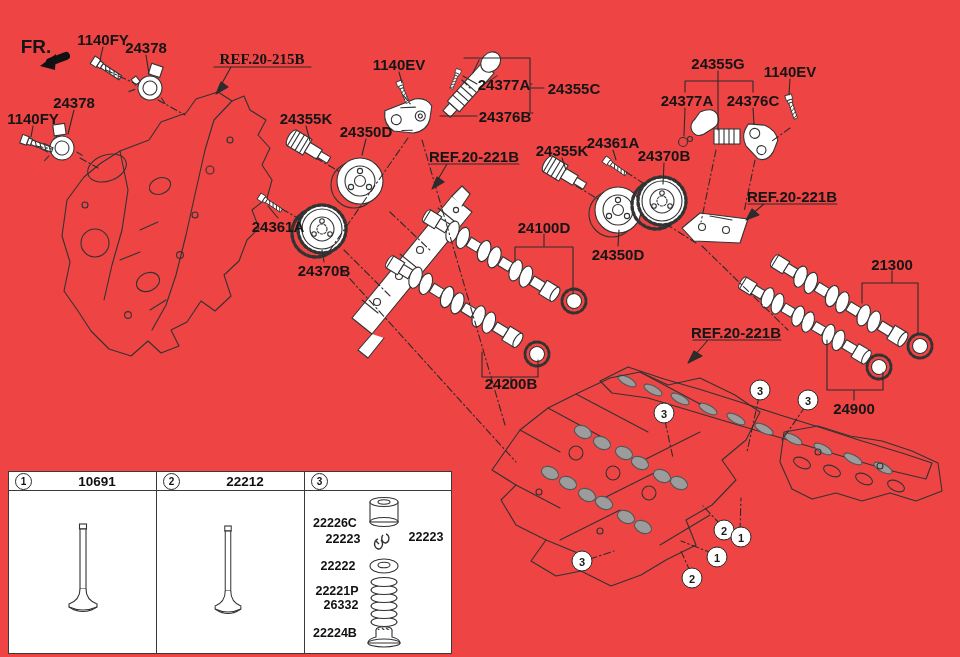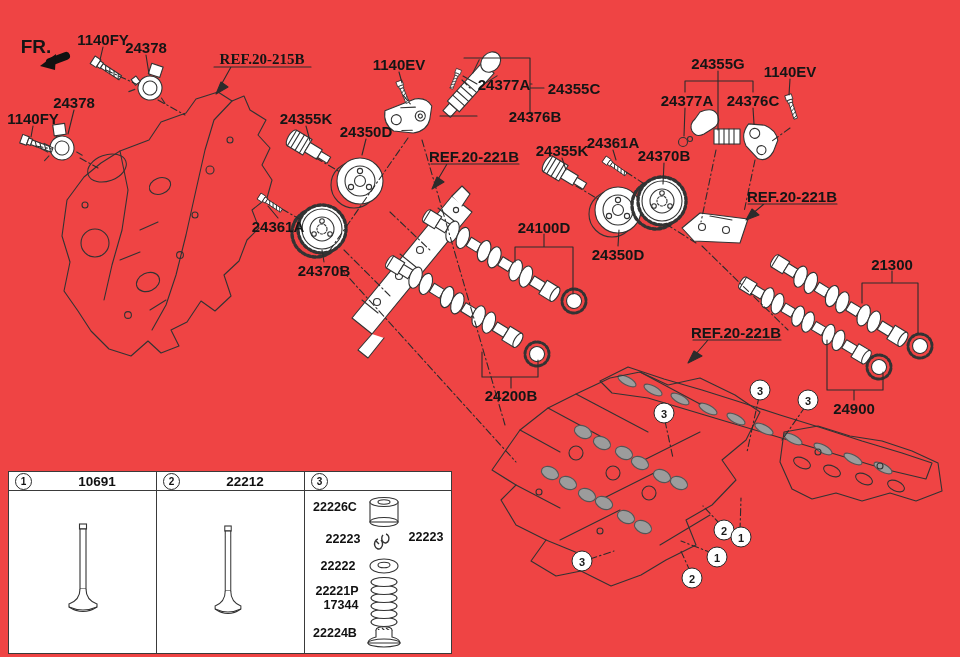--- a/index.html
+++ b/index.html
@@ -367,38 +367,38 @@
 
 <div id="labels">
       <div class="lbl" style="left: 103px; top: 39px;">1140FY</div>
       <div class="lbl" style="left: 146px; top: 47px;">24378</div>
       <div class="lbl ref" style="left: 262px; top: 59px; font-family: Liberation Serif, serif;">REF.20-215B</div>
       <div class="lbl" style="left: 33px; top: 118px;">1140FY</div>
       <div class="lbl" style="left: 74px; top: 102px;">24378</div>
       <div class="lbl" style="left: 399px; top: 64px;">1140EV</div>
       <div class="lbl" style="left: 504px; top: 84px;">24377A</div>
       <div class="lbl" style="left: 574px; top: 88px;">24355C</div>
-      <div class="lbl" style="left: 535px; top: 116px;">24376B</div>
+      <div class="lbl" style="left: 505px; top: 116px;">24376B</div>
       <div class="lbl" style="left: 306px; top: 118px;">24355K</div>
       <div class="lbl" style="left: 366px; top: 131px;">24350D</div>
       <div class="lbl ref" style="left: 474px; top: 156px;">REF.20-221B</div>
       <div class="lbl" style="left: 278px; top: 226px;">24361A</div>
       <div class="lbl" style="left: 324px; top: 270px;">24370B</div>
       <div class="lbl" style="left: 718px; top: 63px;">24355G</div>
       <div class="lbl" style="left: 790px; top: 71px;">1140EV</div>
       <div class="lbl" style="left: 687px; top: 100px;">24377A</div>
       <div class="lbl" style="left: 753px; top: 100px;">24376C</div>
       <div class="lbl" style="left: 562px; top: 150px;">24355K</div>
       <div class="lbl" style="left: 613px; top: 142px;">24361A</div>
       <div class="lbl" style="left: 664px; top: 155px;">24370B</div>
       <div class="lbl" style="left: 544px; top: 227px;">24100D</div>
       <div class="lbl" style="left: 618px; top: 254px;">24350D</div>
       <div class="lbl ref" style="left: 792px; top: 196px;">REF.20-221B</div>
       <div class="lbl" style="left: 892px; top: 264px;">21300</div>
-      <div class="lbl" style="left: 511px; top: 395px;">24200B</div>
+      <div class="lbl" style="left: 511px; top: 383px;">24200B</div>
       <div class="lbl ref" style="left: 736px; top: 332px;">REF.20-221B</div>
       <div class="lbl" style="left: 854px; top: 408px;">24900</div>
     </div>
 
 <div id="callouts">
       <div class="callout" style="left: 664px; top: 413px;">3</div>
       <div class="callout" style="left: 760px; top: 390px;">3</div>
       <div class="callout" style="left: 808px; top: 400px;">3</div>
       <div class="callout" style="left: 582px; top: 561px;">3</div>
       <div class="callout" style="left: 724px; top: 530px;">2</div>
@@ -461,24 +461,24 @@
           <ellipse cx="79" cy="91" rx="13" ry="4.5" fill="#fff"></ellipse>
         </g>
 
         <g transform="translate(79,148)">
           <ellipse cx="0" cy="-9" rx="8" ry="3.4" fill="#fff"></ellipse>
           <path d="M-6,-10 l3,3 M-2,-11 l4,4 M2,-11 l4,3"></path>
           <path d="M-8,-9 L-8,-2 Q-16,0 -16,4 L16,4 Q16,0 8,-2 L8,-9" fill="#fff"></path>
           <ellipse cx="0" cy="4" rx="16" ry="4"></ellipse>
         </g>
       </svg>
-      <div class="itemlbl" style="left:30px;top:16px;">22226C</div>
+      <div class="itemlbl" style="left:30px;top:32px;">22226C</div>
       <div class="itemlbl" style="left:38px;top:48px;">22223</div>
       <div class="itemlbl" style="left:121px;top:46px;">22223</div>
       <div class="itemlbl" style="left:33px;top:75px;">22222</div>
       <div class="itemlbl" style="left:32px;top:100px;">22221P</div>
-      <div class="itemlbl" style="left:36px;top:114px;">17344</div>
+      <div class="itemlbl" style="left:36px;top:114px;">26332</div>
       <div class="itemlbl" style="left:30px;top:142px;">22224B</div>
     </div>
   </div>
 </div>
 
 </div>
 
 </body></html>

